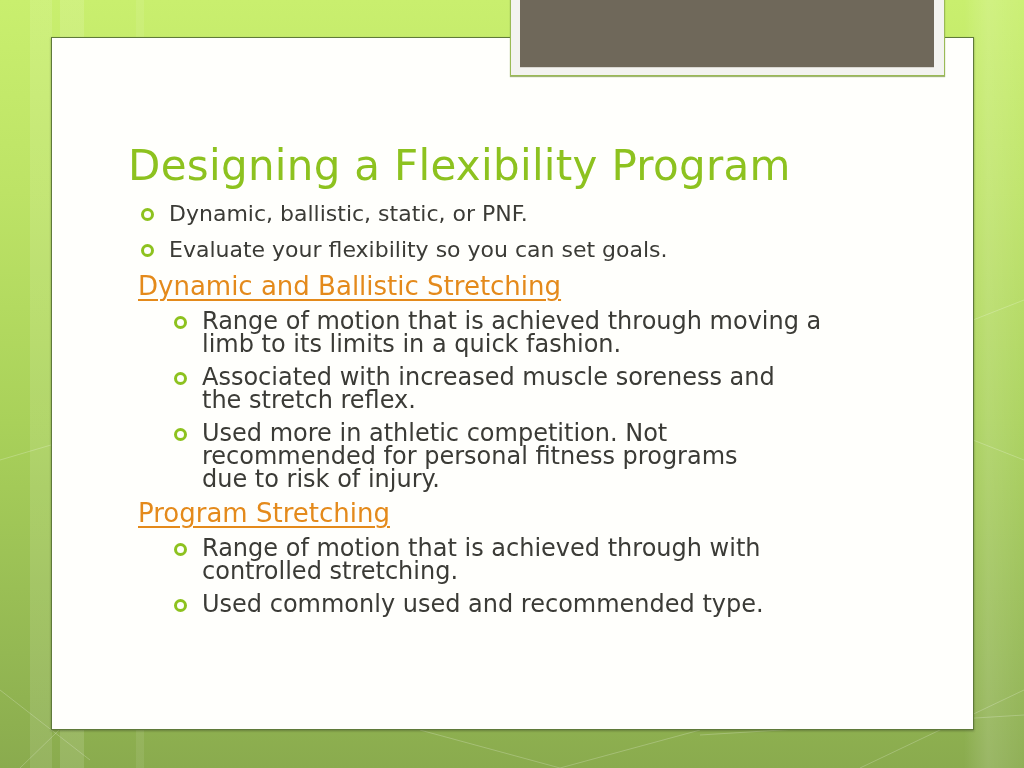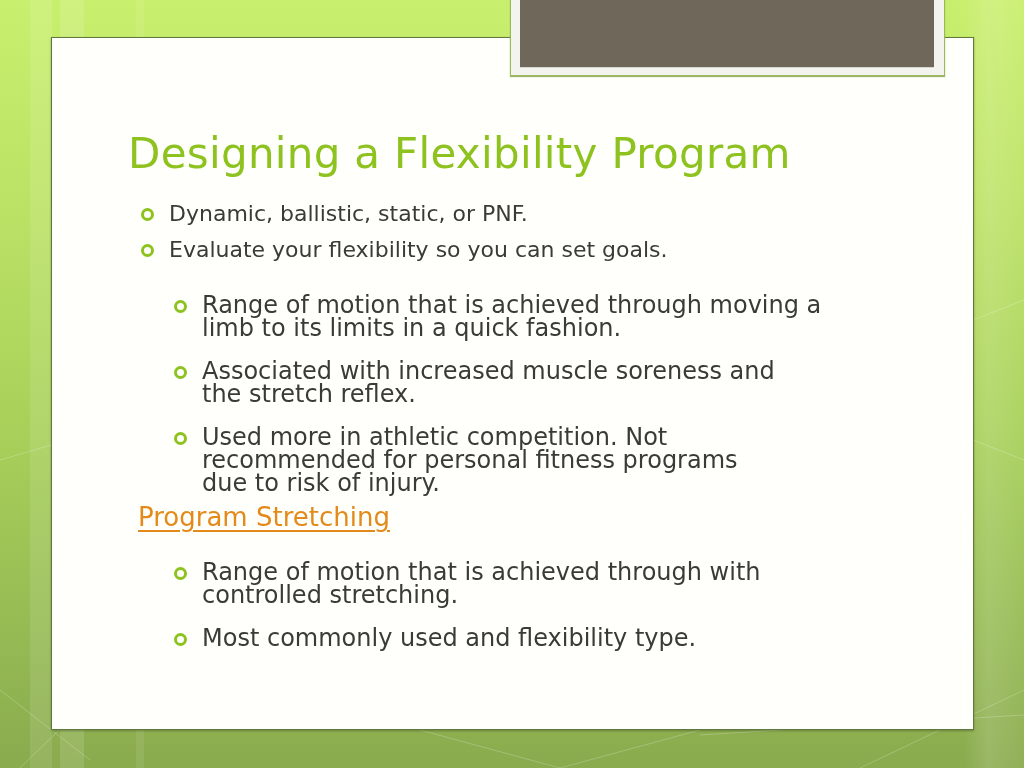--- a/index.html
+++ b/index.html
@@ -68,21 +68,21 @@
       top: 0px;
       width: 414px;
       height: 67px;
       background: #6f685a;
       box-shadow: 0 1px 0 #d8d6d0;
       z-index: 3;
     }
     .title {
       position: absolute;
       left: 128px;
-      top: 124px;
+      top: 136px;
       margin: 0;
       font-family: "DejaVu Sans", sans-serif;
       font-weight: normal;
       font-size: 42px;
       letter-spacing: 0.3px;
       color: #8dc21f;
       white-space: nowrap;
       line-height: 60px;
       z-index: 4;
     }
@@ -112,21 +112,21 @@
       display: inline-block;
       cursor: pointer;
     }
     .l2 {
       position: relative;
       padding-left: 64px;
       font-size: 24px;
       line-height: 23px;
       margin-bottom: 10px;
     }
-    .l2 .txt { display: block; margin-top: 20px; }
+    .l2 .txt { display: block; }
     .bullet {
       position: absolute;
       width: 7px;
       height: 7px;
       border: 3px solid #8dc21f;
       border-radius: 50%;
       background: transparent;
     }
     .l1 .bullet { left: 3px; top: 12px; }
     .l2 .bullet { left: 36px; top: 6px; }
@@ -161,20 +161,21 @@
   <div class="l1">
     <span class="bullet"></span>
     <span>Dynamic, ballistic, static, or PNF.</span>
   </div>
   <div class="l1">
     <span class="bullet"></span>
     <span>Evaluate your flexibility so you can set goals.</span>
   </div>
 
   <div>
+    <a class="heading">Dynamic and Ballistic Stretching</a>
     <div style="height:6px"></div>
     <div class="l2">
       <span class="bullet"></span>
       <span class="txt" style="width:640px">Range of motion that is achieved through moving a limb to its limits in a quick fashion.</span>
     </div>
     <div class="l2">
       <span class="bullet"></span>
       <span class="txt" style="width:600px">Associated with increased muscle soreness and the stretch reflex.</span>
     </div>
     <div class="l2">
@@ -185,16 +186,16 @@
 
   <div style="margin-top:-6px">
     <a class="heading">Program Stretching</a>
     <div style="height:6px"></div>
     <div class="l2">
       <span class="bullet"></span>
       <span class="txt" style="width:640px">Range of motion that is achieved through with controlled stretching.</span>
     </div>
     <div class="l2">
       <span class="bullet"></span>
-      <span class="txt" style="width:640px">Most commonly used and flexibility type.</span>
+      <span class="txt" style="width:640px">Used commonly used and recommended type.</span>
     </div>
   </div>
 </div>
 
 </body></html>

